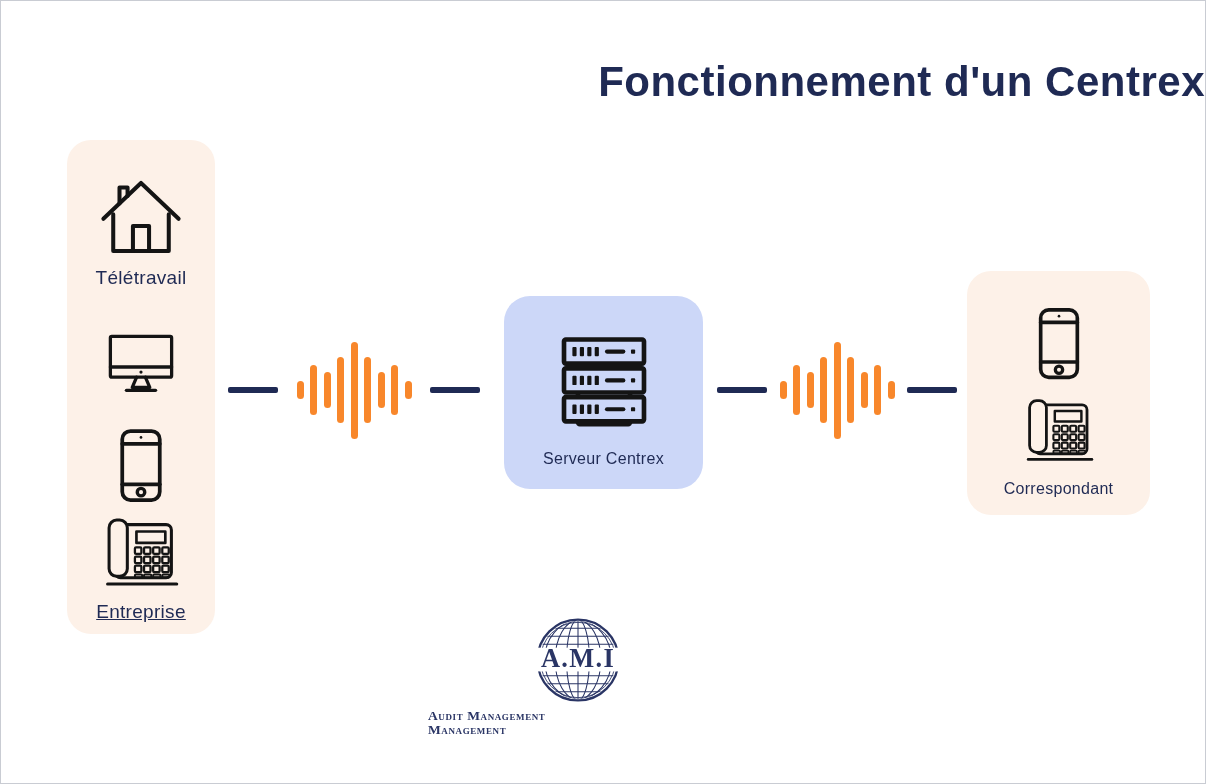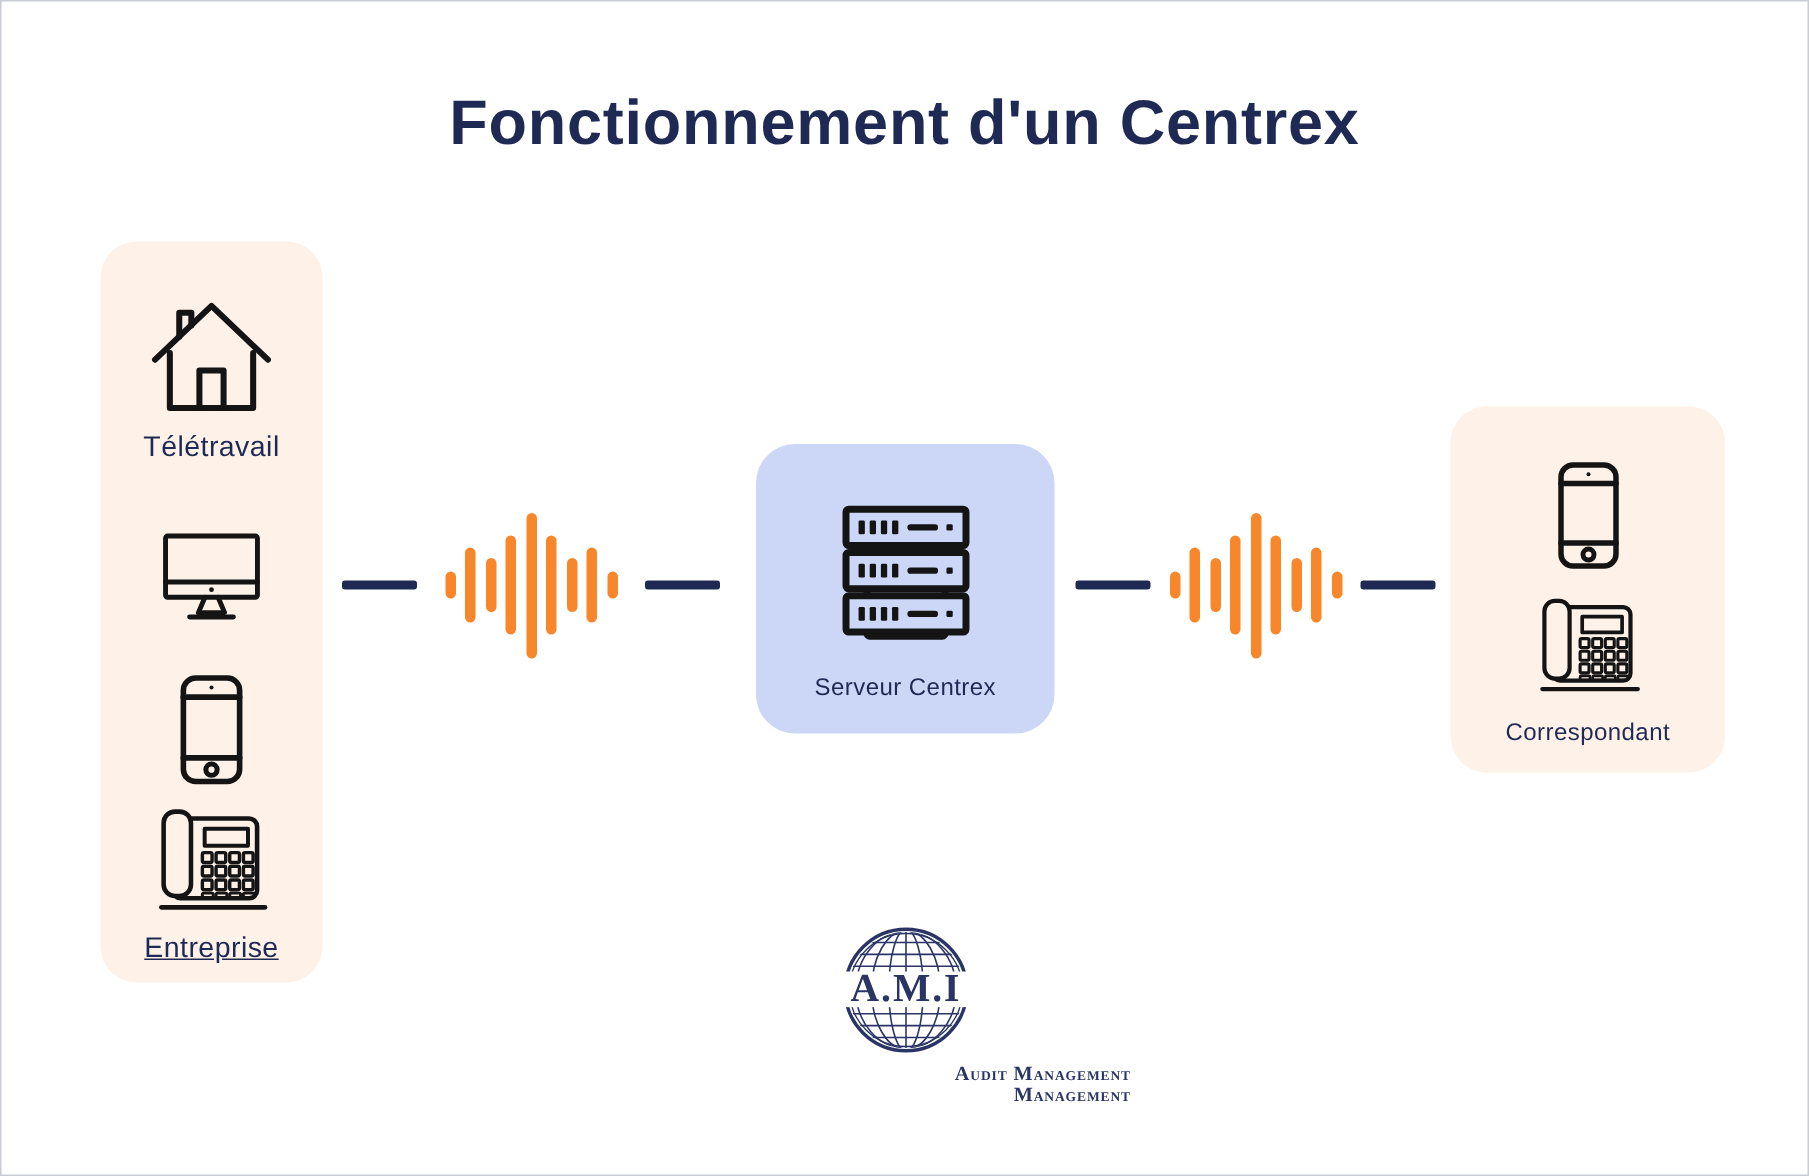--- a/index.html
+++ b/index.html
@@ -17,32 +17,32 @@
   .canvas{
     position:relative;
     width:1206px;height:784px;
     background:#fff;
     border:1px solid #c9ccd3;
     overflow:hidden;
   }
 
   .title{
     position:absolute;left:0;right:0;top:58px;
-    text-align:center;
+    text-align:right;
     font-size:42px;font-weight:700;letter-spacing:.5px;
     color:var(--navy);
     line-height:1.1;
   }
 
   .panel{
     position:absolute;
     background:var(--peach);
     border-radius:24px;
   }
-  .left-panel{left:66px;top:160px;width:148px;height:494px;}
+  .left-panel{left:66px;top:139px;width:148px;height:494px;}
   .right-panel{left:966px;top:270px;width:183px;height:244px;padding-left:32px;}
 
   .server-box{
     position:absolute;left:503px;top:295px;width:199px;height:193px;
     background:var(--lavender);
     border-radius:26px;
   }
 
   .icon{position:absolute;left:50%;transform:translateX(-50%);display:block;}
   .icon svg{display:block;width:100%;height:auto;}
@@ -83,21 +83,21 @@
     background:var(--navy);
     flex:0 0 auto;
   }
   .waveform{
     display:flex;align-items:center;gap:6.5px;
     height:98px;flex:0 0 auto;
   }
   .wbar{width:7px;border-radius:3.5px;background:var(--orange);}
 
   
-  .logo{position:absolute;left:453px;top:615px;width:300px;text-align:right;}
+  .logo{position:absolute;left:427px;top:615px;width:300px;text-align:left;}
   .globe{display:block;width:88px;height:88px;margin:0 auto;}
   .logo-monogram{
     font-family:"Liberation Serif",serif;
     font-weight:700;
   }
   .logo-line{
     font-family:"Liberation Serif",serif;
     font-variant:small-caps;
     font-weight:600;
     font-size:13.5px;line-height:14px;

